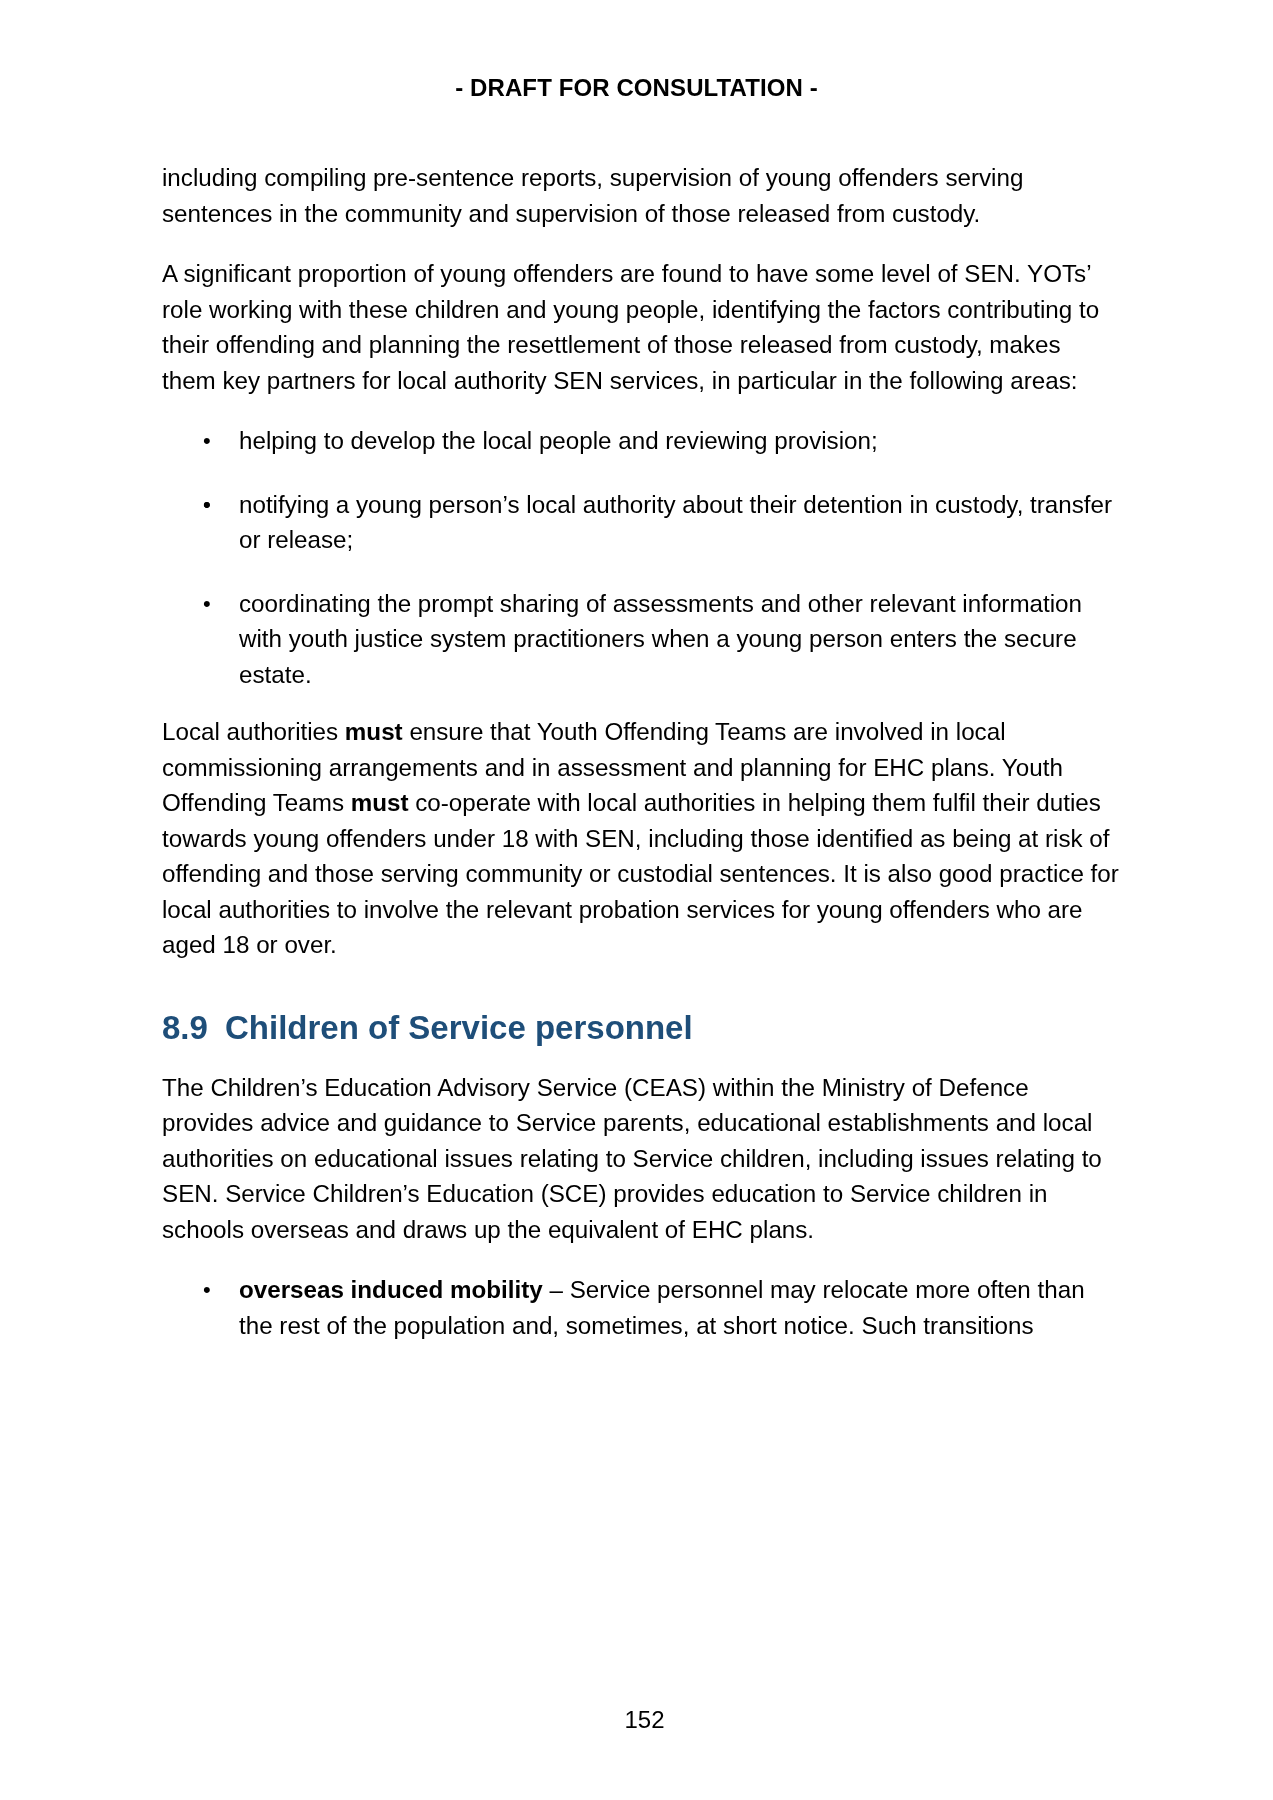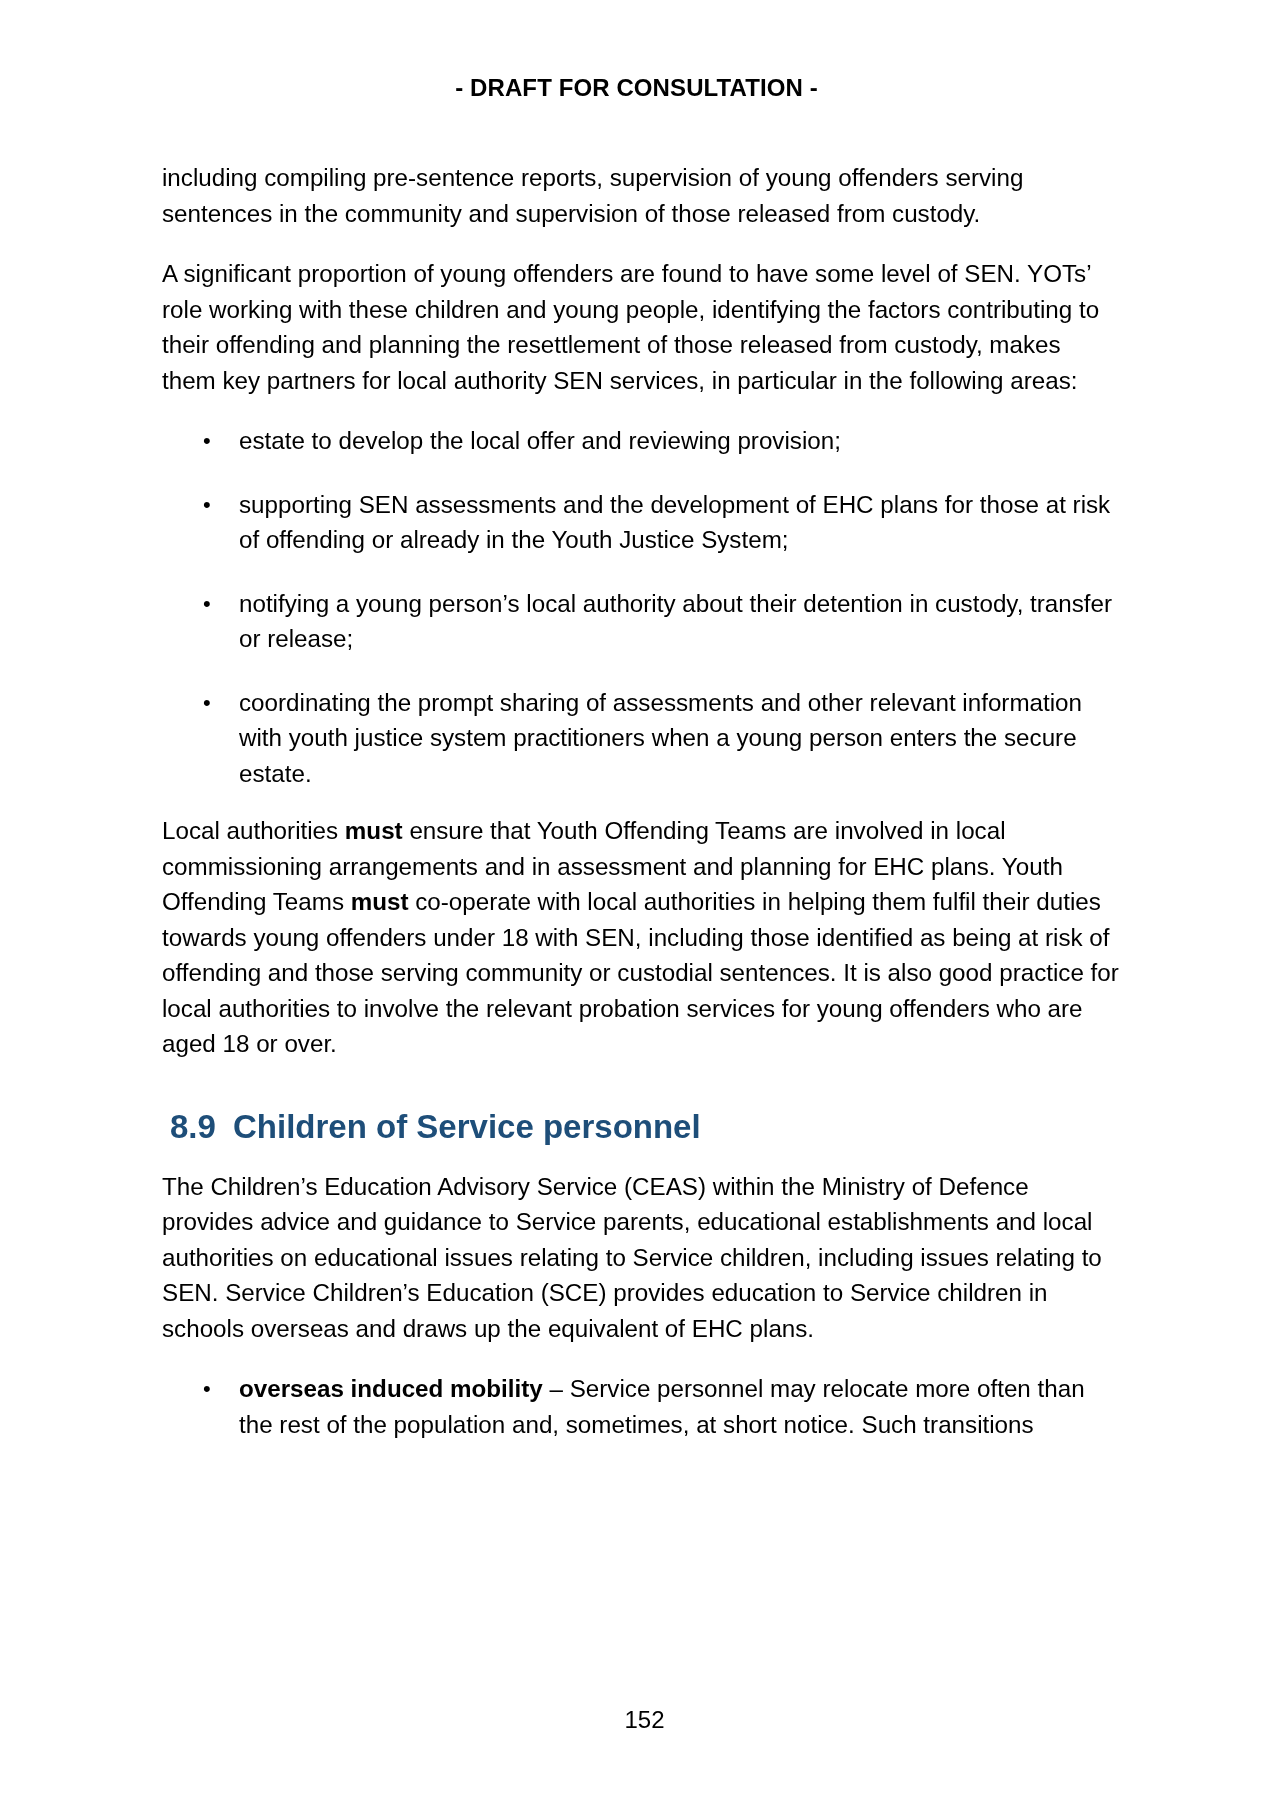--- a/index.html
+++ b/index.html
@@ -19,21 +19,21 @@
     font-size: 24.2px; line-height: 35.5px; margin: 8px;
   }
   p { margin-bottom: 25px; }
   ul { list-style: none; margin: 0 0 12px 0; padding: 0; }
   li { position: relative; padding-left: 77px; margin-bottom: 28px; }
   li:last-child { margin-bottom: 22px; }
   .bullet {
     position: absolute; left: 41px; top: 0; font-size: 22px;
   }
   h2 {
-    color: #1e4e79; font-size: 33px; font-weight: bold; margin: 45px 0 22px 16px;
+    color: #1e4e79; font-size: 33px; font-weight: bold; margin: 45px 0 22px 8px;
     line-height: 40px;
   }
   h2 .num { display: inline-block; width: 63px; }
   .footer {
     position: absolute; top: 1706px; left: 8px; width: 1273px; text-align: center;
     font-size: 24px;
   }
 </style>
 </head>
 <body>
@@ -41,25 +41,24 @@
 <div class="page">
   <div class="header">- DRAFT FOR CONSULTATION -</div>
 
   <div class="content">
     <p>including compiling pre-sentence reports, supervision of young offenders serving sentences in the community and supervision of those released from custody.</p>
     <p>A significant proportion of young offenders are found to have some level of SEN. YOTs’ role working with these children and young people, identifying the factors contributing to their offending and planning the resettlement of those released from custody, makes them key partners for local authority SEN services, in particular in the following areas:</p>
 
     <ul>
       <li>
         <span class="bullet">•</span>
-        <span>estate to develop the local offer and reviewing provision;</span>
+        <span>helping to develop the local people and reviewing provision;</span>
       </li>
       <li>
         <span class="bullet">•</span>
-        <span>supporting SEN assessments and the development of EHC plans for those at risk of offending or already in the Youth Justice System;</span>
       </li>
       <li>
         <span class="bullet">•</span>
         <span>notifying a young person’s local authority about their detention in custody, transfer or release;</span>
       </li>
       <li>
         <span class="bullet">•</span>
         <span>coordinating the prompt sharing of assessments and other relevant information with youth justice system practitioners when a young person enters the secure estate.</span>
       </li>
     </ul>

